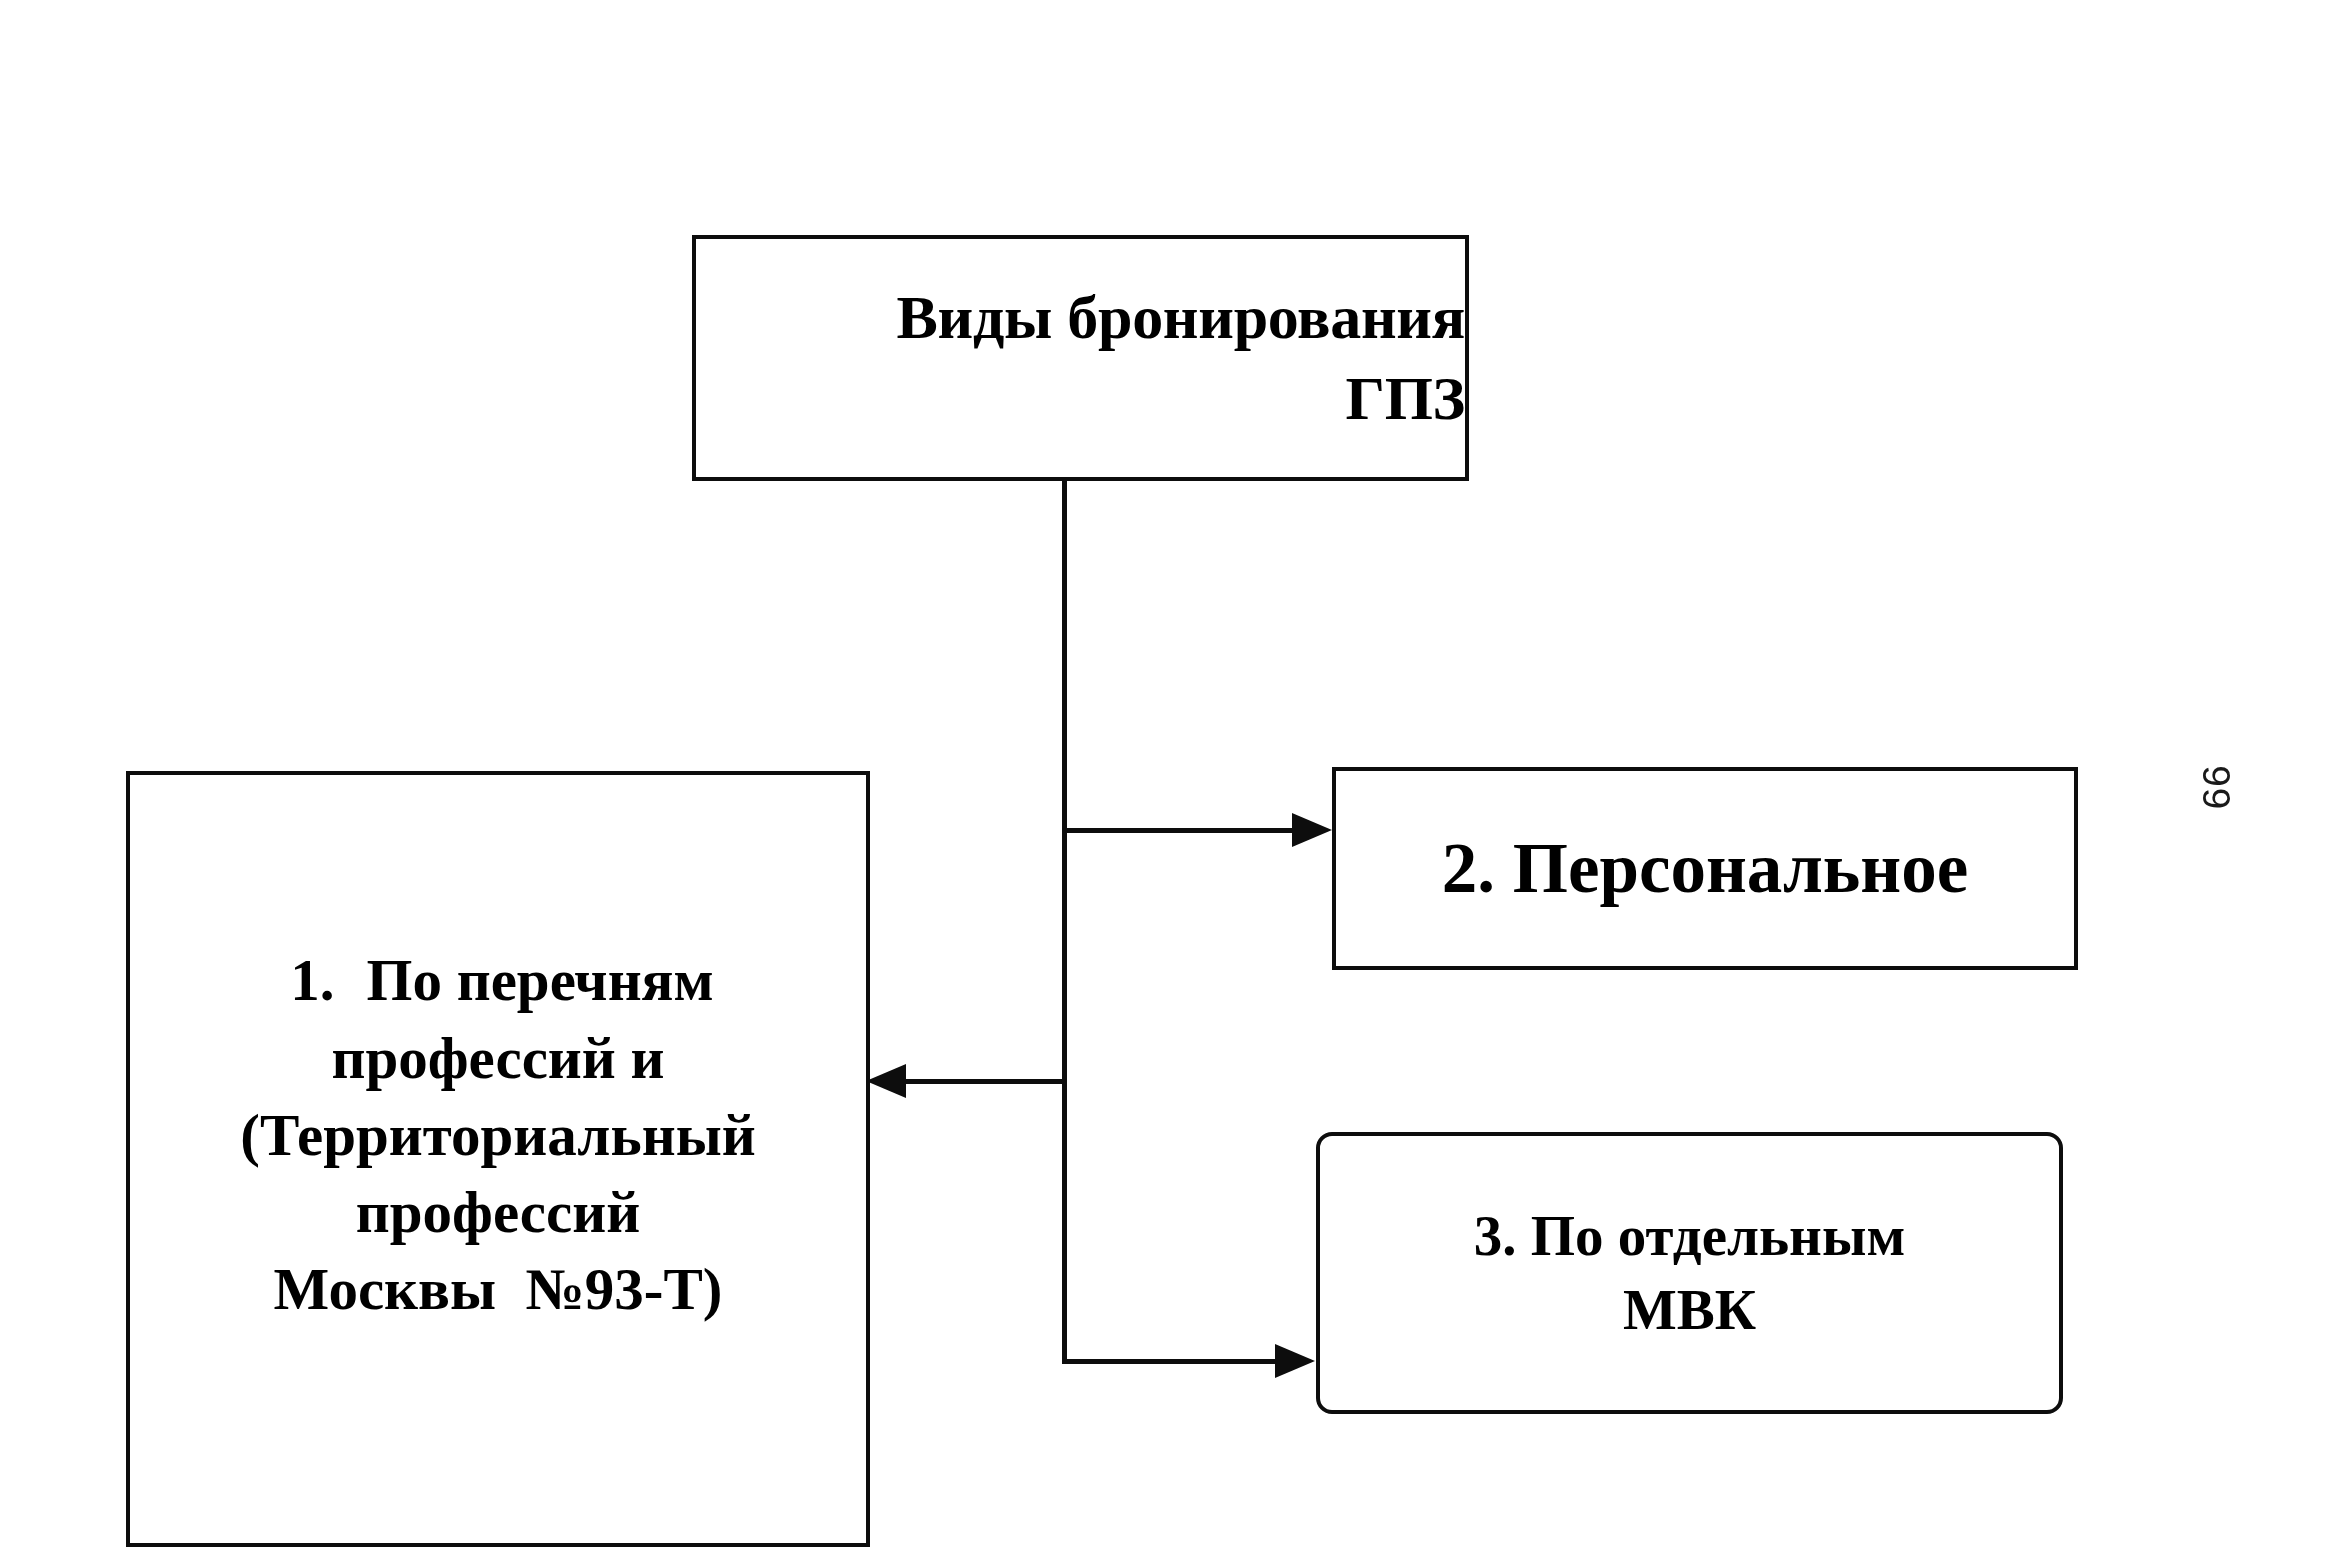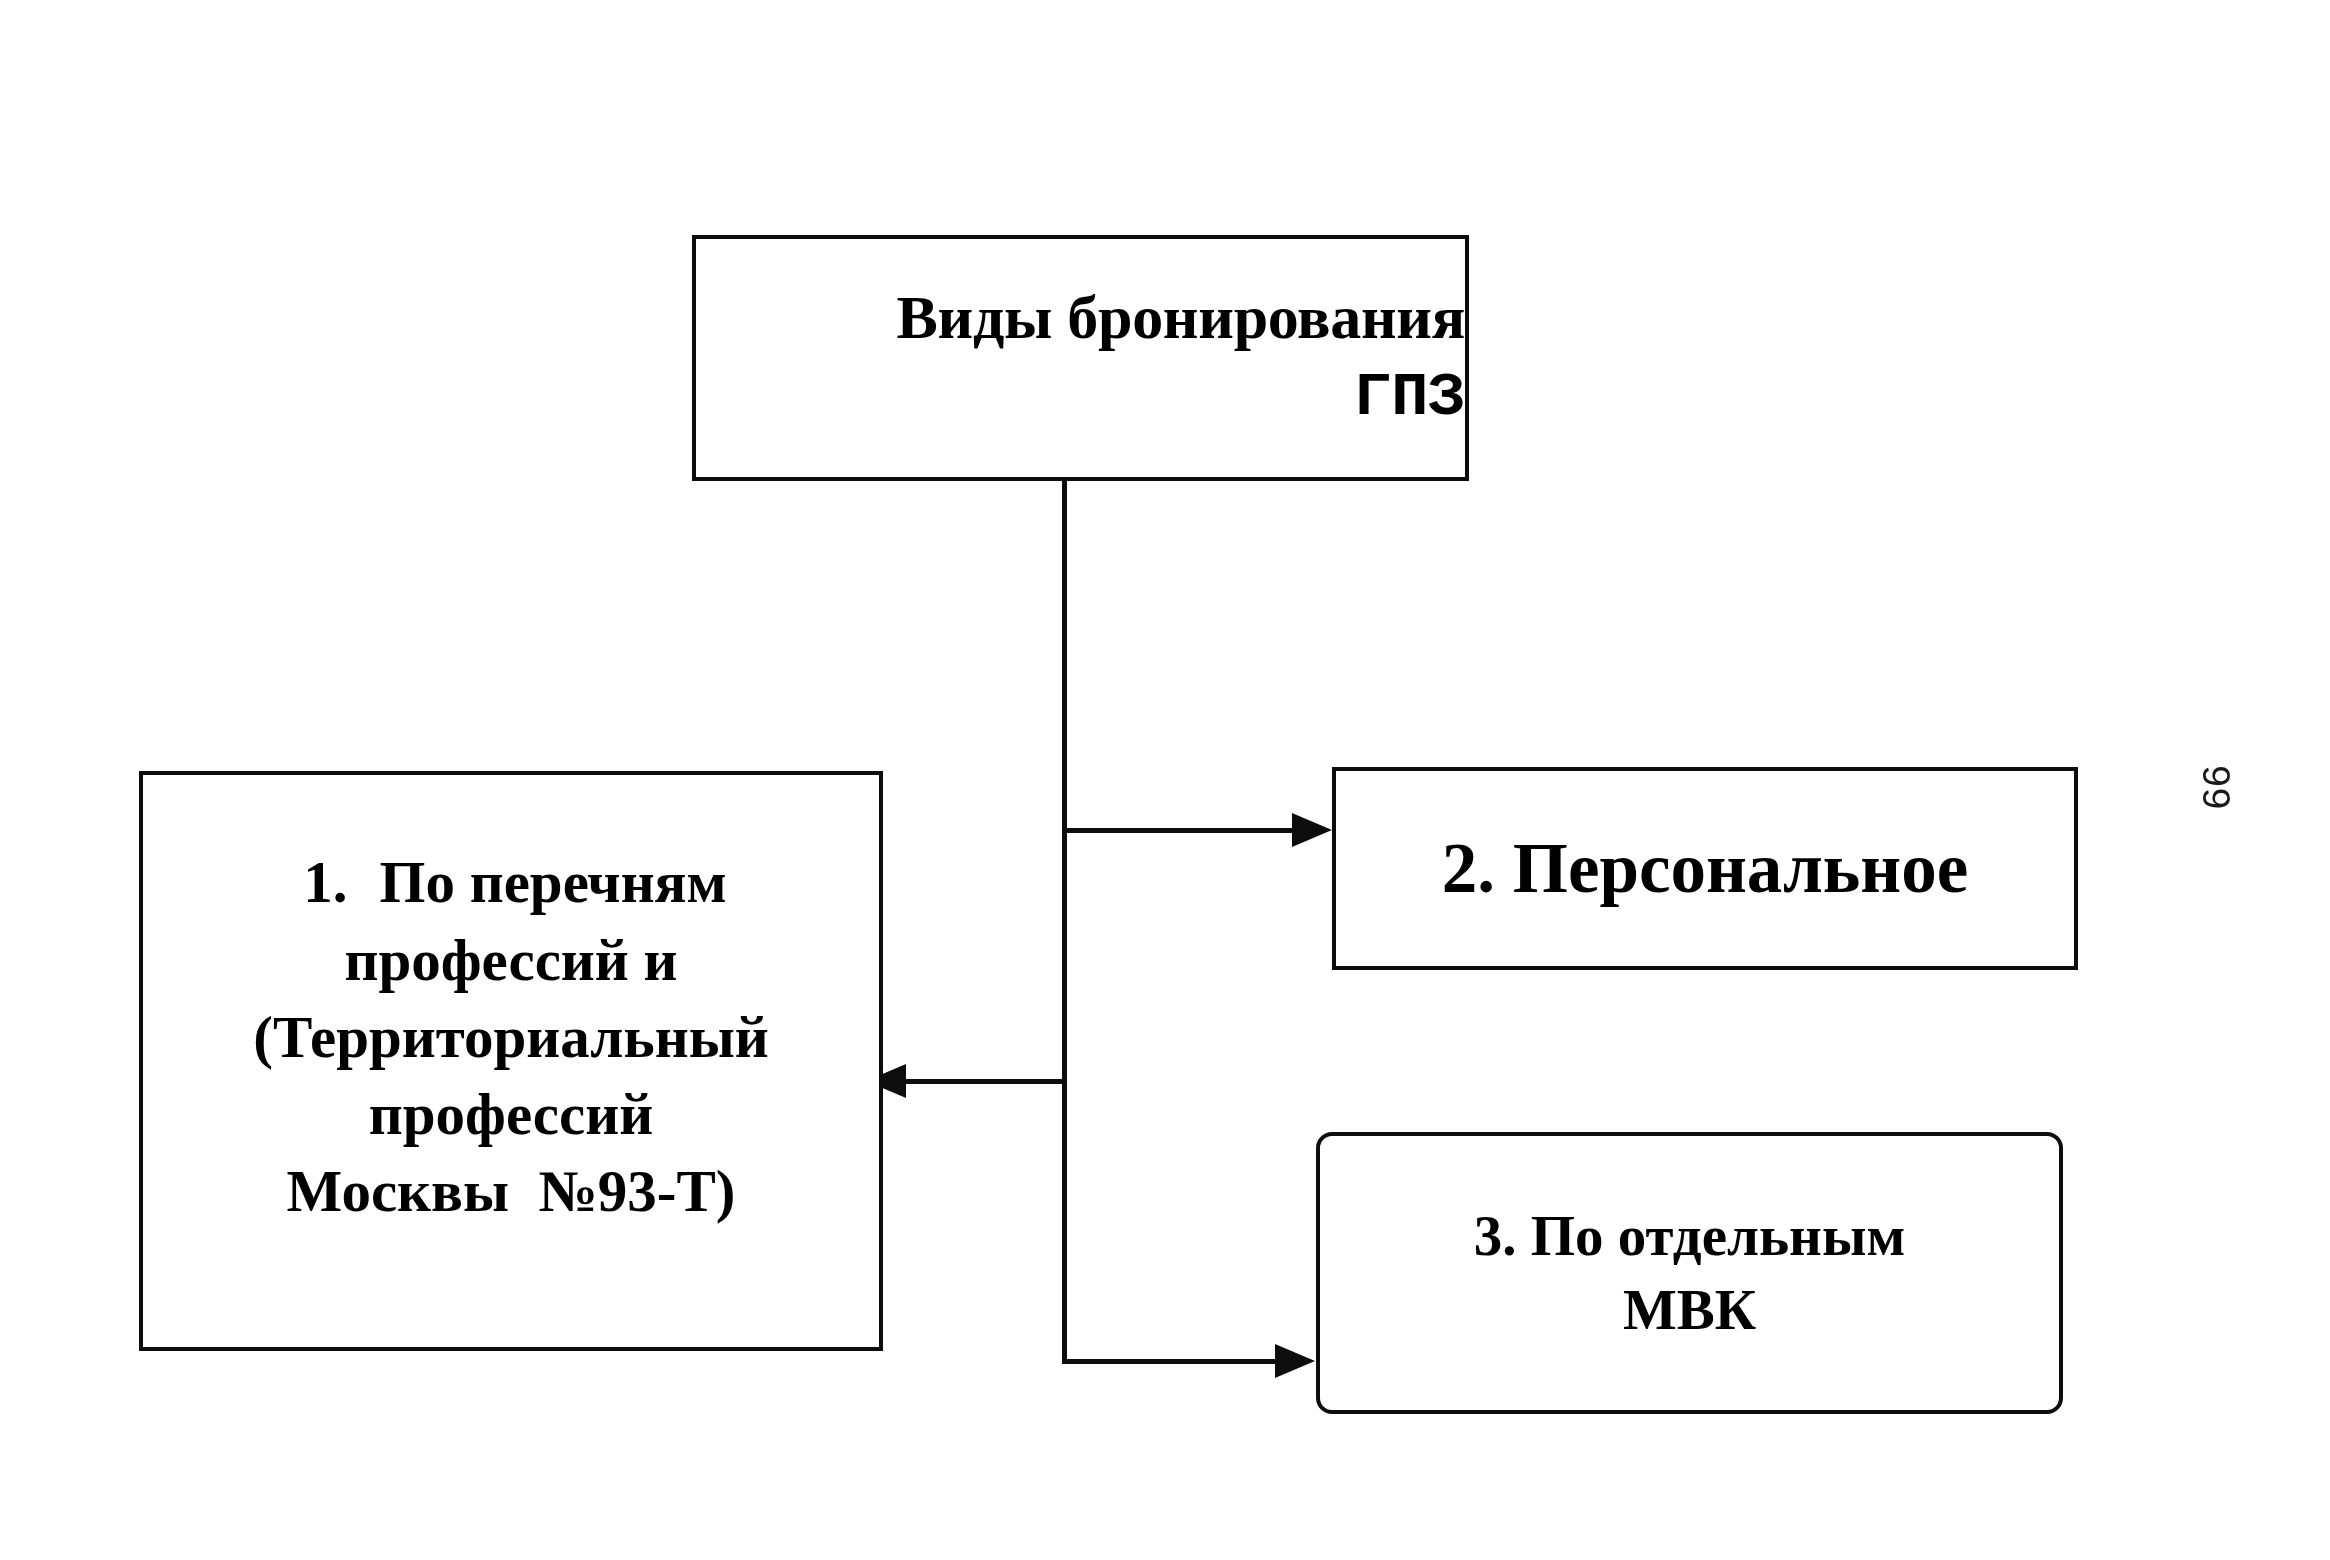--- a/index.html
+++ b/index.html
@@ -43,29 +43,28 @@
     width: 777px;
     height: 246px;
     justify-content: center;
     align-items: flex-end;
     padding-left: 79px;
     font-size: 62px;
     letter-spacing: -0.3px;
   }
   #node-root .line.l2 {
     padding-left: 232px;
-    font-family: Liberation Mono, monospace;
   }
 
   
   #node-list {
-    left: 139px;
+    left: 126px;
     top: 771px;
     width: 744px;
-    height: 580px;
+    height: 776px;
     align-items: center;
     text-align: center;
     font-size: 59px;
     line-height: 1.31;
     padding-bottom: 47px;
   }
   #node-list .line.l1 {
     padding-left: 8px;
   }
   #node-list .num {

